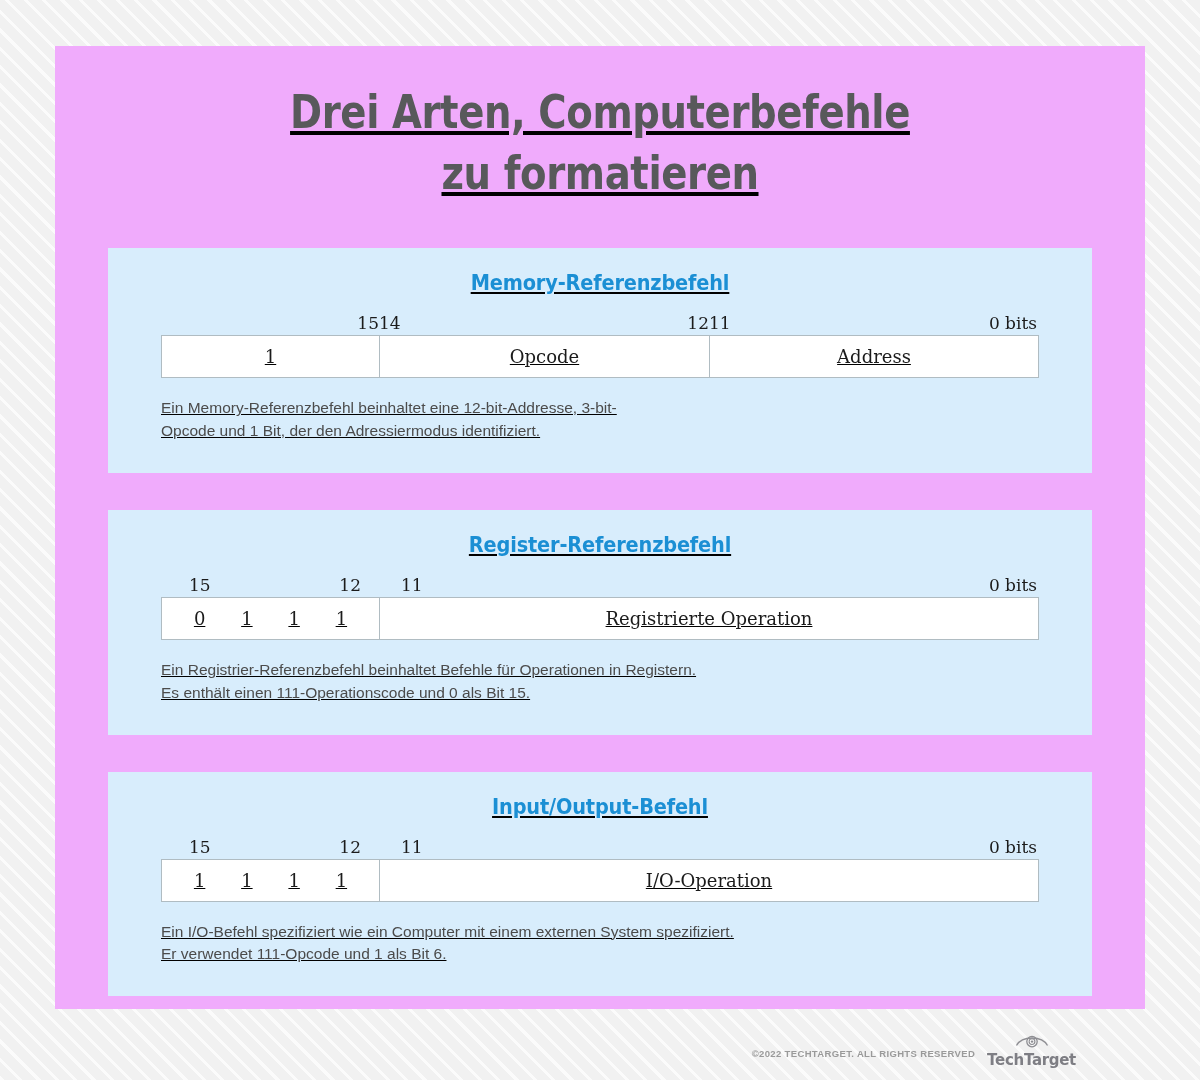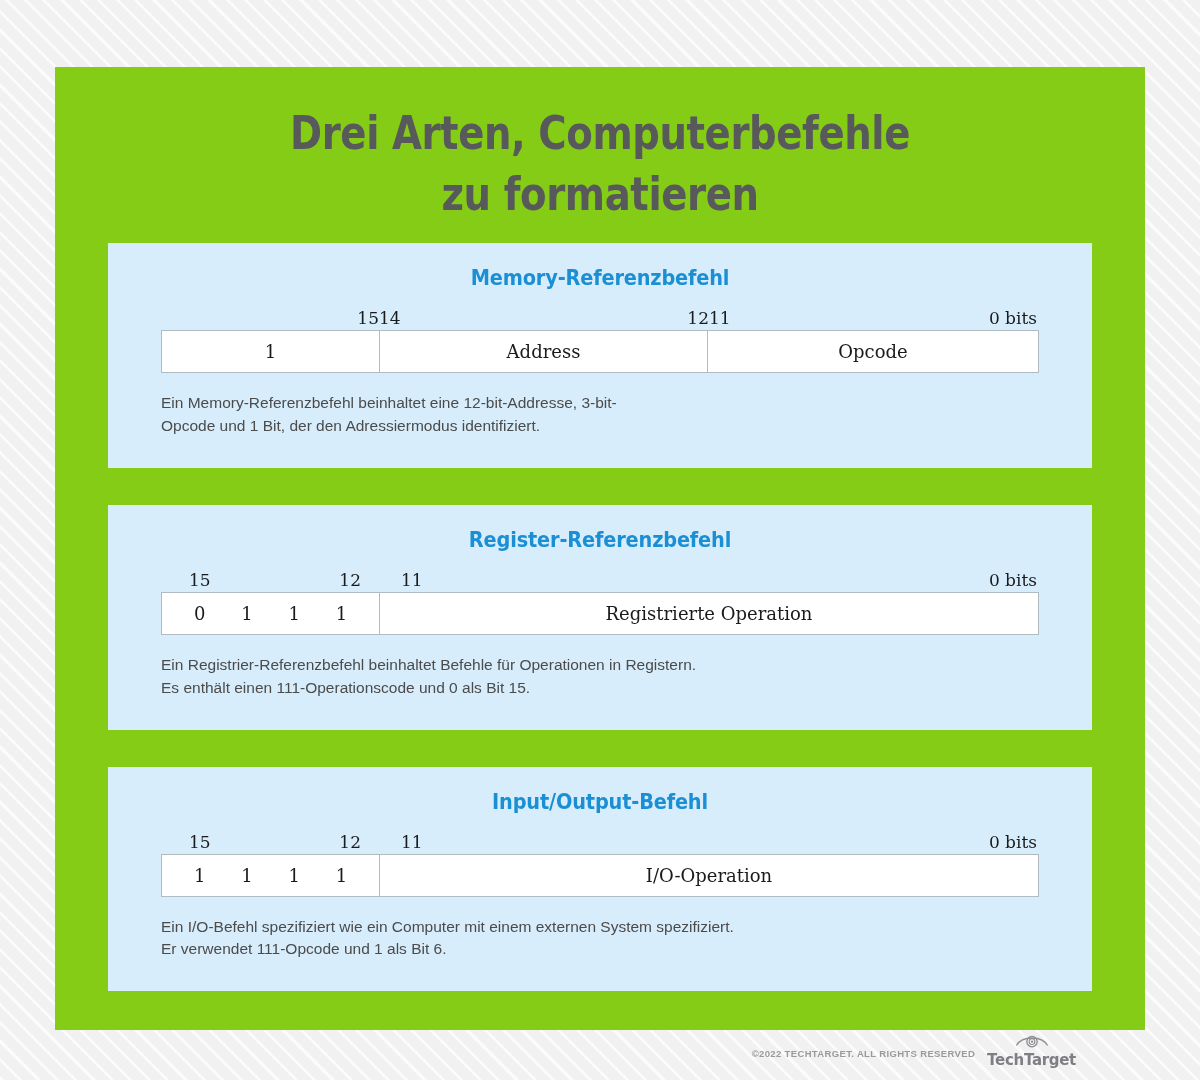--- a/index.html
+++ b/index.html
@@ -18,42 +18,43 @@
       #f1f1f1 3px,
       #f1f1f1 13px
     );
     font-family: "Liberation Sans", sans-serif;
     -webkit-font-smoothing: antialiased;
   }
 
   #card {
     position: absolute;
     left: 55px;
-    top: 67px;
+    top: 46px;
     width: 1090px;
     height: 963px;
-    background: #84cc16;
+    background: #f0abfc;
+    text-decoration: underline;
   }
 
   #page-title {
     margin: 0;
     padding-top: 36px;
     text-align: center;
     color: #58595b;
     font-family: "DejaVu Sans", sans-serif;
     font-weight: bold;
     font-size: 46px;
     line-height: 1.32;
     letter-spacing: -0.5px;
     transform: scaleX(0.84);
     transform-origin: center top;
   }
 
   .panels {
-    margin-top: 19px;
+    margin-top: 45px;
     padding: 0 53px;
   }
 
   .panel {
     background: #d8edfc;
     padding: 22px 0 30px 0;
     margin-bottom: 37px;
   }
   .panel:last-child { margin-bottom: 0; }
 
@@ -177,22 +178,22 @@
         <div class="diagram">
           <div class="bitrow">
             <span class="bitlabel r" style="left: 218px;">15</span>
             <span class="bitlabel" style="left: 218px; text-align: center;">14</span>
             <span class="bitlabel r" style="left: 548px;">12</span>
             <span class="bitlabel" style="left: 548px;">11</span>
             <span class="bitlabel r" style="left: 876px;">0 bits</span>
           </div>
           <div class="bitbox">
             <div class="cell" style="width: 218px;">1</div>
+            <div class="cell" style="width: 330px;">Opcode</div>
             <div class="cell" style="width: 328px;">Address</div>
-            <div class="cell" style="width: 330px;">Opcode</div>
           </div>
           <div class="caption"><span>Ein Memory-Referenzbefehl beinhaltet eine 12-bit-Addresse, 3-bit-</span><br><span>Opcode und 1 Bit, der den Adressiermodus identifiziert.</span></div>
         </div>
       </div>
       <div class="panel">
         <div class="panel-title">Register-Referenzbefehl</div>
         <div class="diagram">
           <div class="bitrow">
             <span class="bitlabel" style="left: 28px;">15</span>
             <span class="bitlabel r" style="left: 200px;">12</span>

